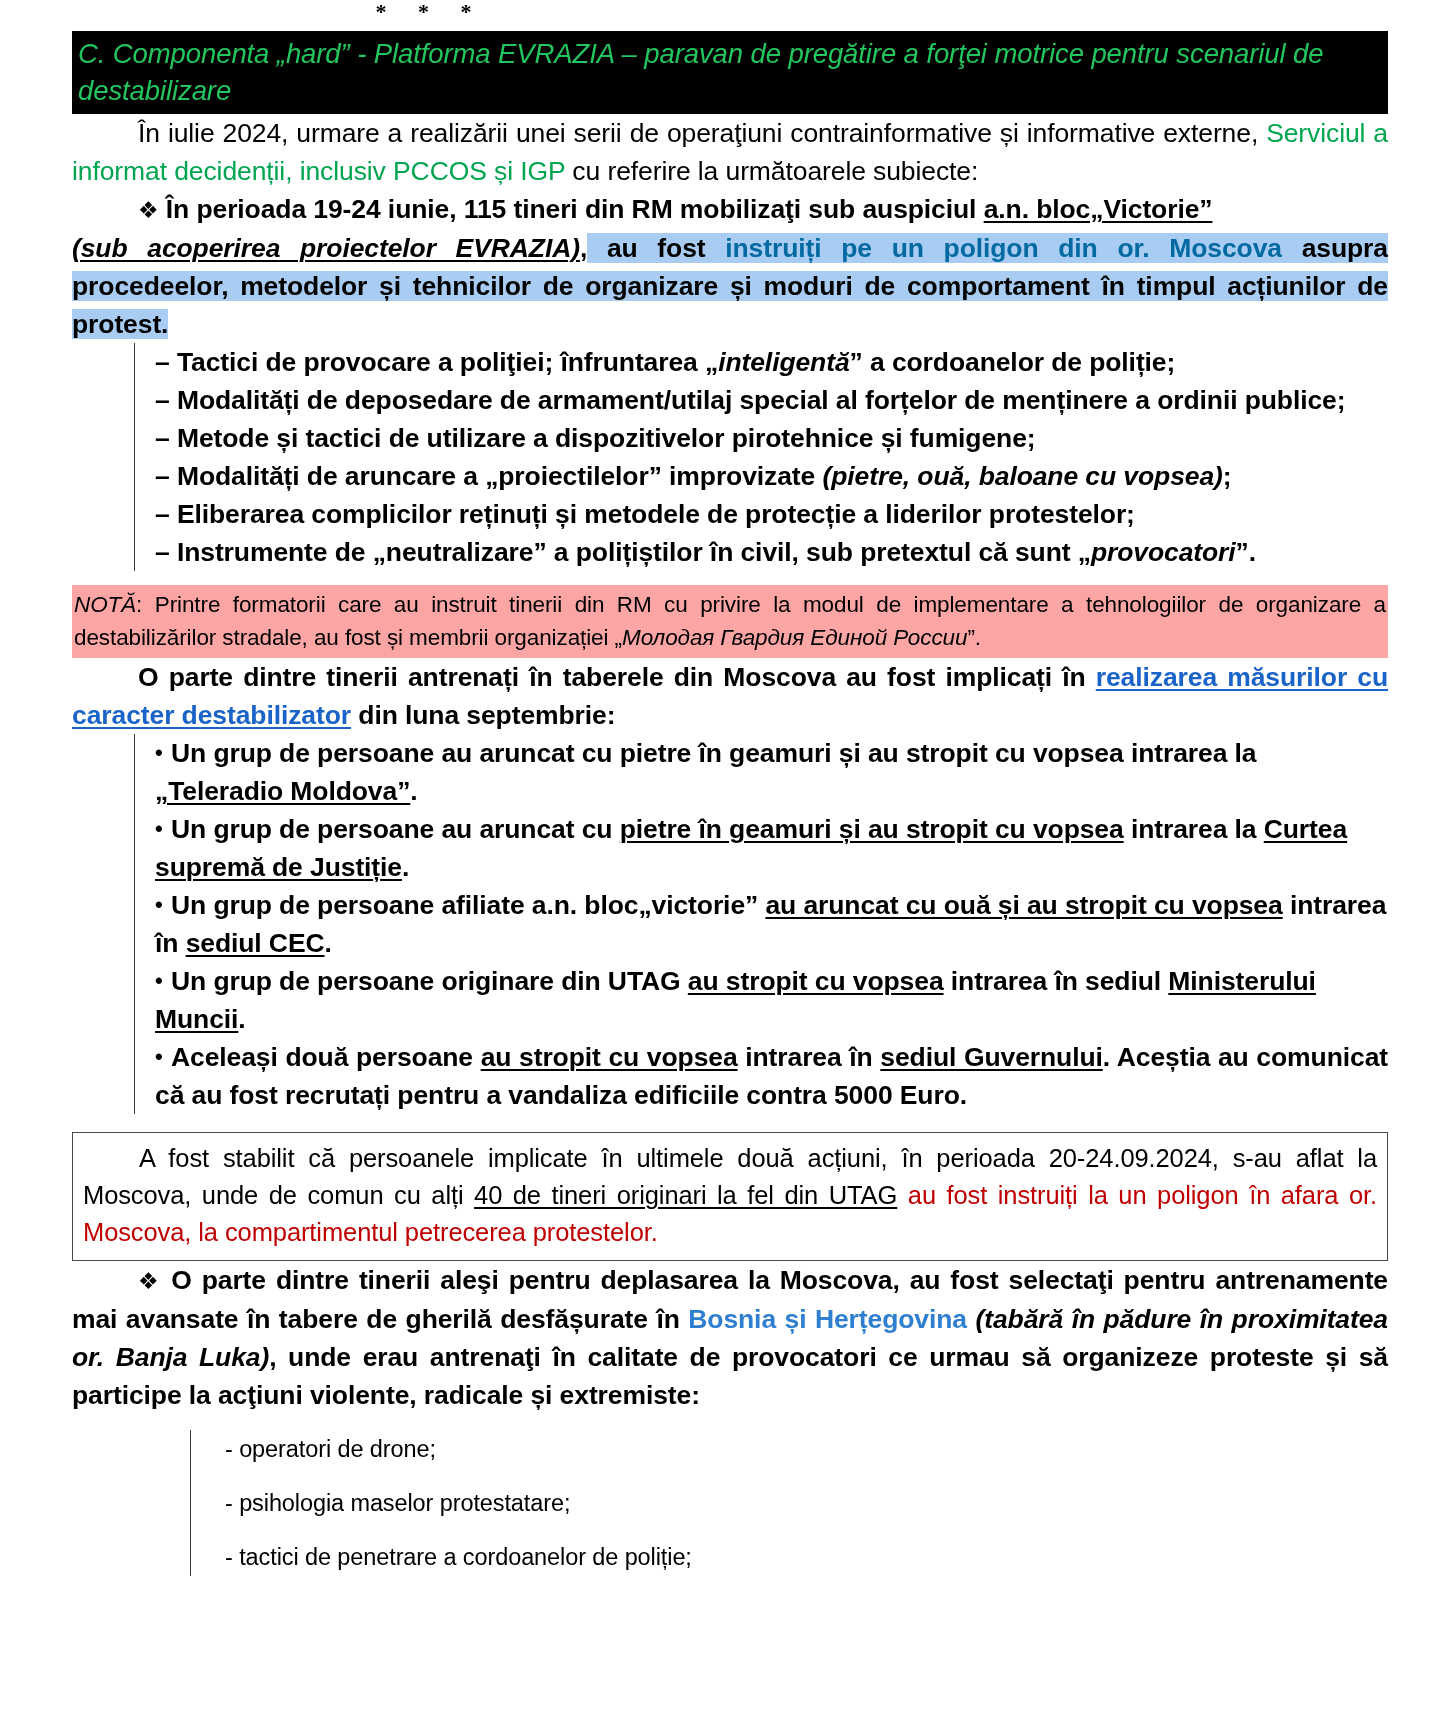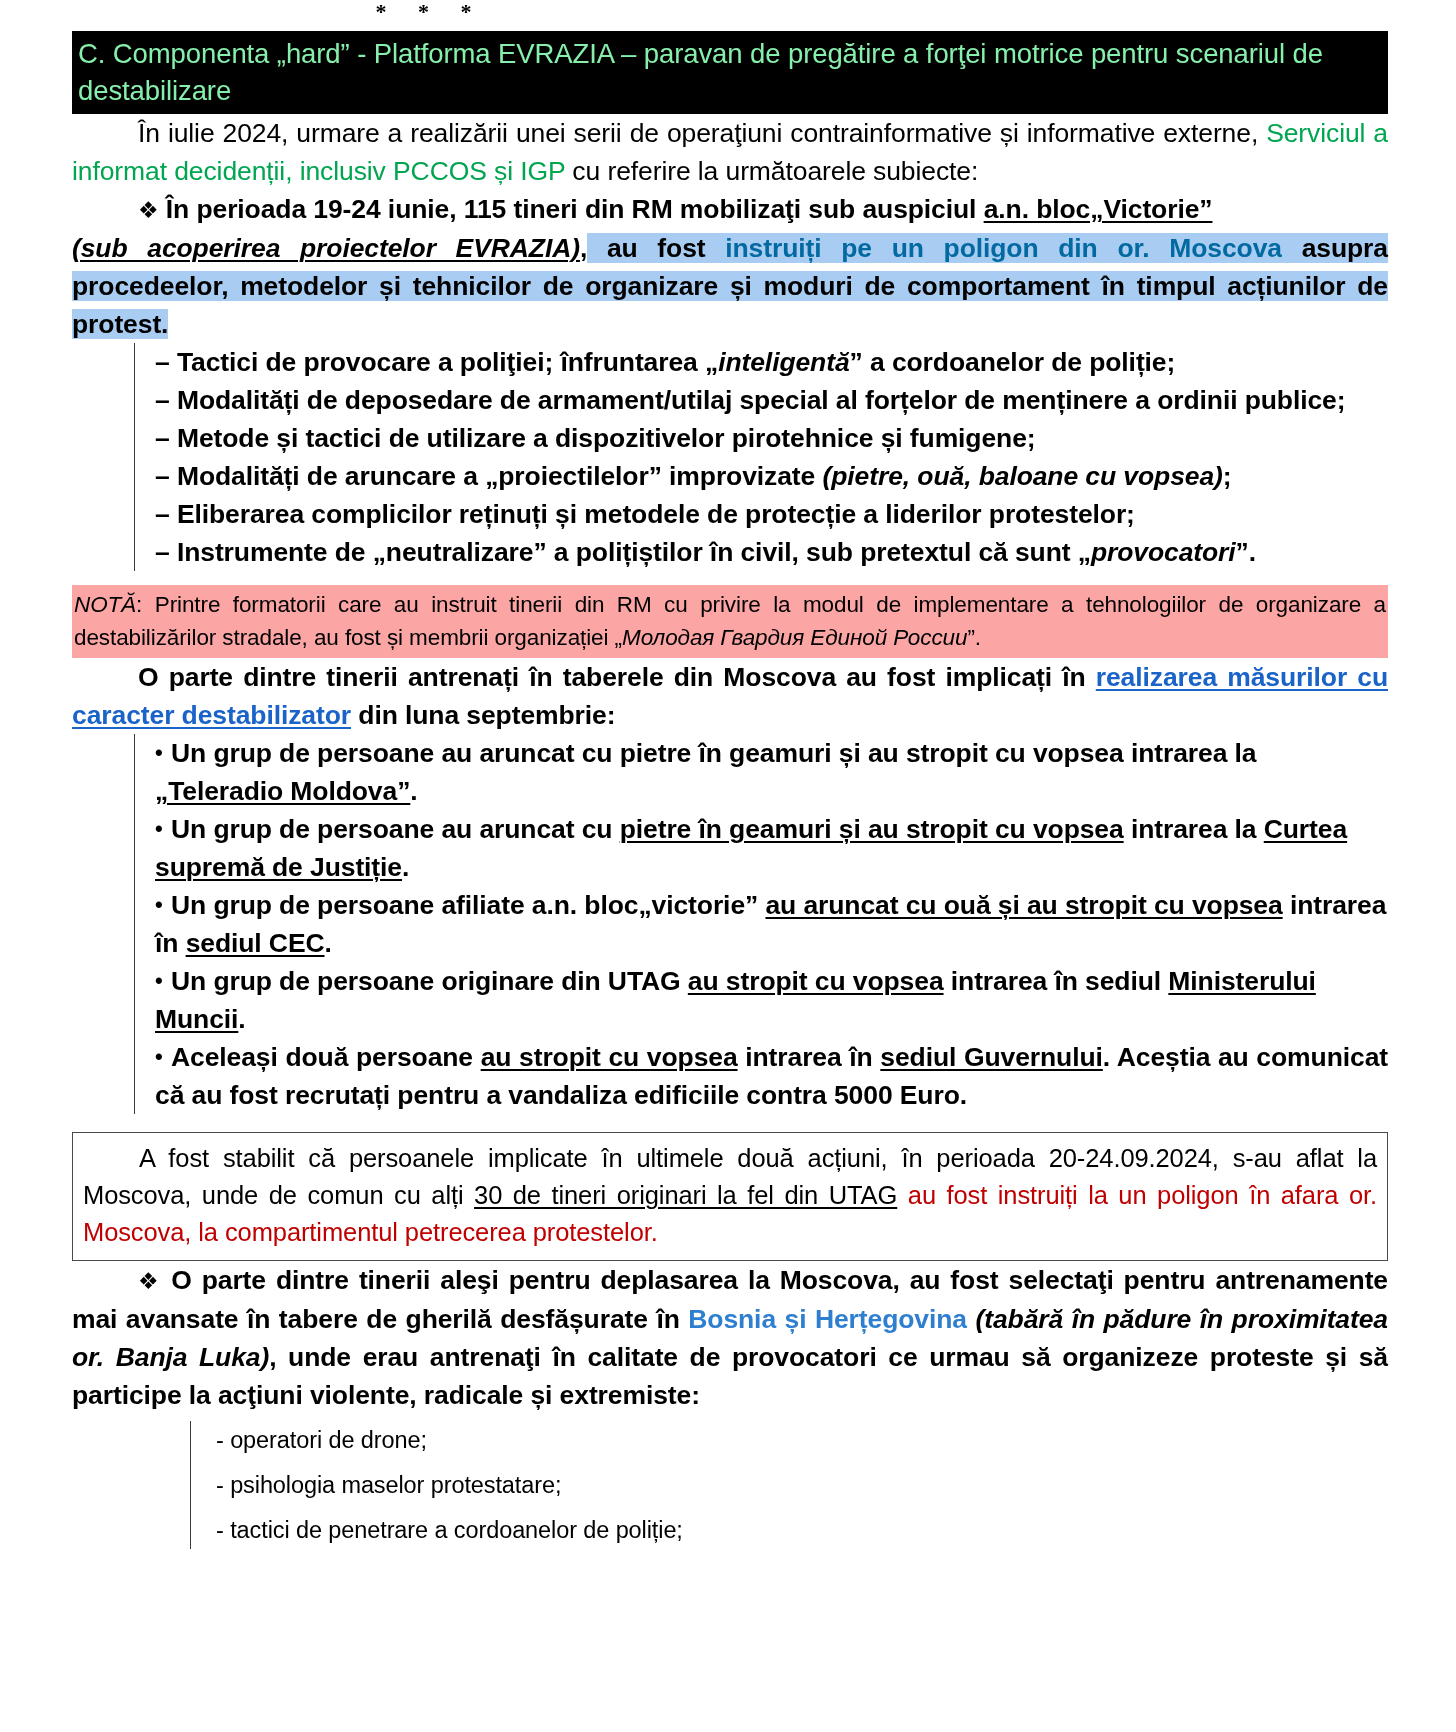--- a/index.html
+++ b/index.html
@@ -30,27 +30,28 @@
     line-height: 20px;
     padding-top: 2px;
     padding-right: 600px;
     font-family: "Liberation Serif", serif;
     font-weight: 700;
   }
 
   
   .banner {
     background: #000000;
-    color: #86efac;
+    color: #22c55e;
     font-size: 27.5px;
     line-height: 37px;
     padding: 4px 20px 5px 6px;
     margin-top: 9px;
     letter-spacing: -0.1px;
     text-align: left;
+    font-style: italic;
   }
 
   
   p.para {
     margin: 0;
     font-size: 26.5px;
     line-height: 38px;
     text-align: justify;
     text-justify: inter-word;
     letter-spacing: -0.1px;
@@ -118,21 +119,21 @@
   .redbox .ind { text-indent: 56px; display: block; }
 
   
   .ruled-small {
     border-left: 1.6px solid #3b3b3b;
     margin-left: 118px;
     padding-left: 18px;
     margin-top: 6px;
   }
   .ruled-small p {
-    margin: 7px;
+    margin: 16px;
     font-size: 23.5px;
     line-height: 38px;
     letter-spacing: -0.1px;
   }
 </style>
 </head>
 <body>
 
 <div class="page">
 
@@ -159,21 +160,21 @@
 
   <div class="ruled">
     <p class="nojust"><span class="bullet-dot"></span><span>Un grup de persoane au aruncat cu pietre în geamuri și au stropit cu vopsea intrarea la </span><span class="u">„Teleradio Moldova”</span><span>.</span></p>
     <p class="nojust"><span class="bullet-dot"></span><span>Un grup de persoane au aruncat cu </span><span class="u">pietre în geamuri și au stropit cu vopsea</span><span> intrarea la </span><span class="u">Curtea supremă de Justiție</span><span>.</span></p>
     <p class="nojust"><span class="bullet-dot"></span><span>Un grup de persoane afiliate a.n. bloc„victorie” </span><span class="u">au aruncat cu ouă și au stropit cu vopsea</span><span> intrarea în </span><span class="u">sediul CEC</span><span>.</span></p>
     <p class="nojust"><span class="bullet-dot"></span><span>Un grup de persoane originare din UTAG </span><span class="u">au stropit cu vopsea</span><span> intrarea în sediul </span><span class="u">Ministerului Muncii</span><span>.</span></p>
     <p><span class="bullet-dot"></span><span>Aceleași două persoane </span><span class="u">au stropit cu vopsea</span><span> intrarea în </span><span class="u">sediul Guvernului</span><span>. Aceștia au comunicat că au fost recrutați pentru a vandaliza edificiile contra 5000 Euro.</span></p>
   </div>
 
   <div class="redbox">
-      <span class="ind"><span>A fost stabilit că persoanele implicate în ultimele două acțiuni, în perioada 20-24.09.2024, s-au aflat la Moscova, unde de comun cu alți </span><span class="u">30 de tineri originari la fel din UTAG</span><span class="red"> au fost instruiți la un poligon în afara or. Moscova, la compartimentul petrecerea protestelor</span><span class="red">.</span></span>
+      <span class="ind"><span>A fost stabilit că persoanele implicate în ultimele două acțiuni, în perioada 20-24.09.2024, s-au aflat la Moscova, unde de comun cu alți </span><span class="u">40 de tineri originari la fel din UTAG</span><span class="red"> au fost instruiți la un poligon în afara or. Moscova, la compartimentul petrecerea protestelor</span><span class="red">.</span></span>
     </div>
 
   <p class="para indent sp-top-22"><span class="sym">❖</span> <span>O parte dintre tinerii aleşi pentru deplasarea la Moscova, au fost selectaţi pentru antrenamente mai avansate în tabere de gherilă desfășurate în </span><span class="blue2">Bosnia și Herțegovina</span><span class="i"> (tabără în pădure în proximitatea or. Banja Luka)</span><span>, unde erau antrenaţi în calitate de provocatori ce urmau să organizeze proteste și să participe la acţiuni violente, radicale și extremiste:</span></p>
 
   <div class="ruled-small">
     <p>- operatori de drone;</p>
     <p>- psihologia maselor protestatare;</p>
     <p>- tactici de penetrare a cordoanelor de poliție;</p>
   </div>
 

